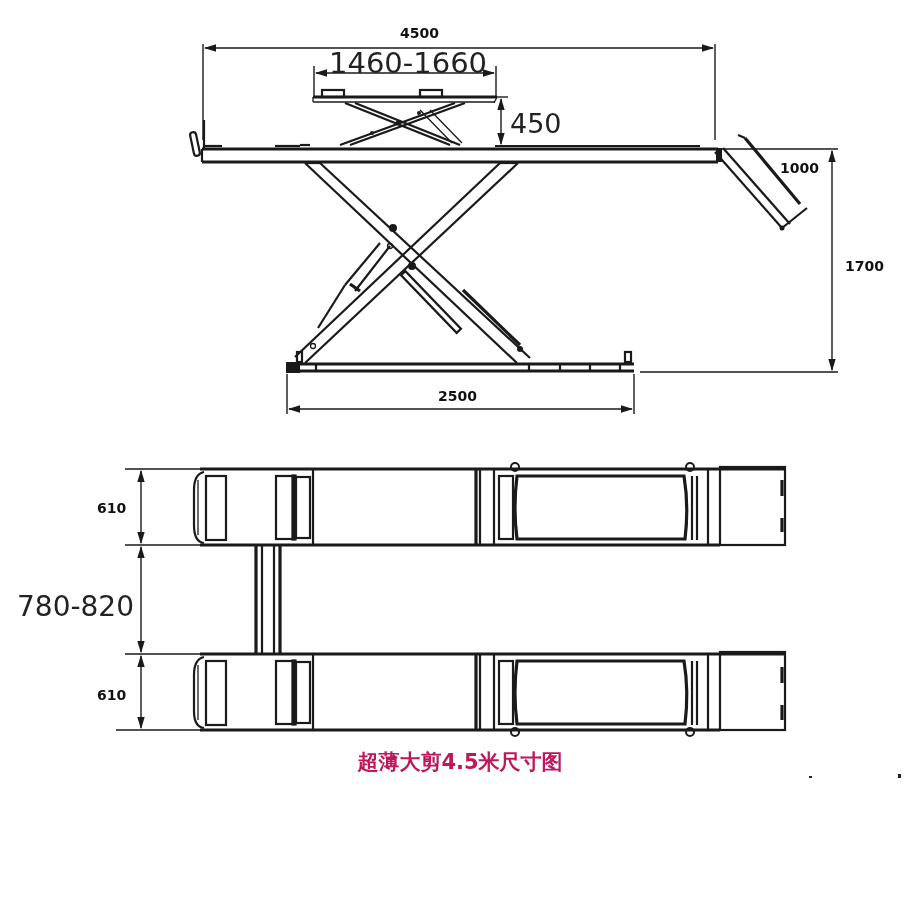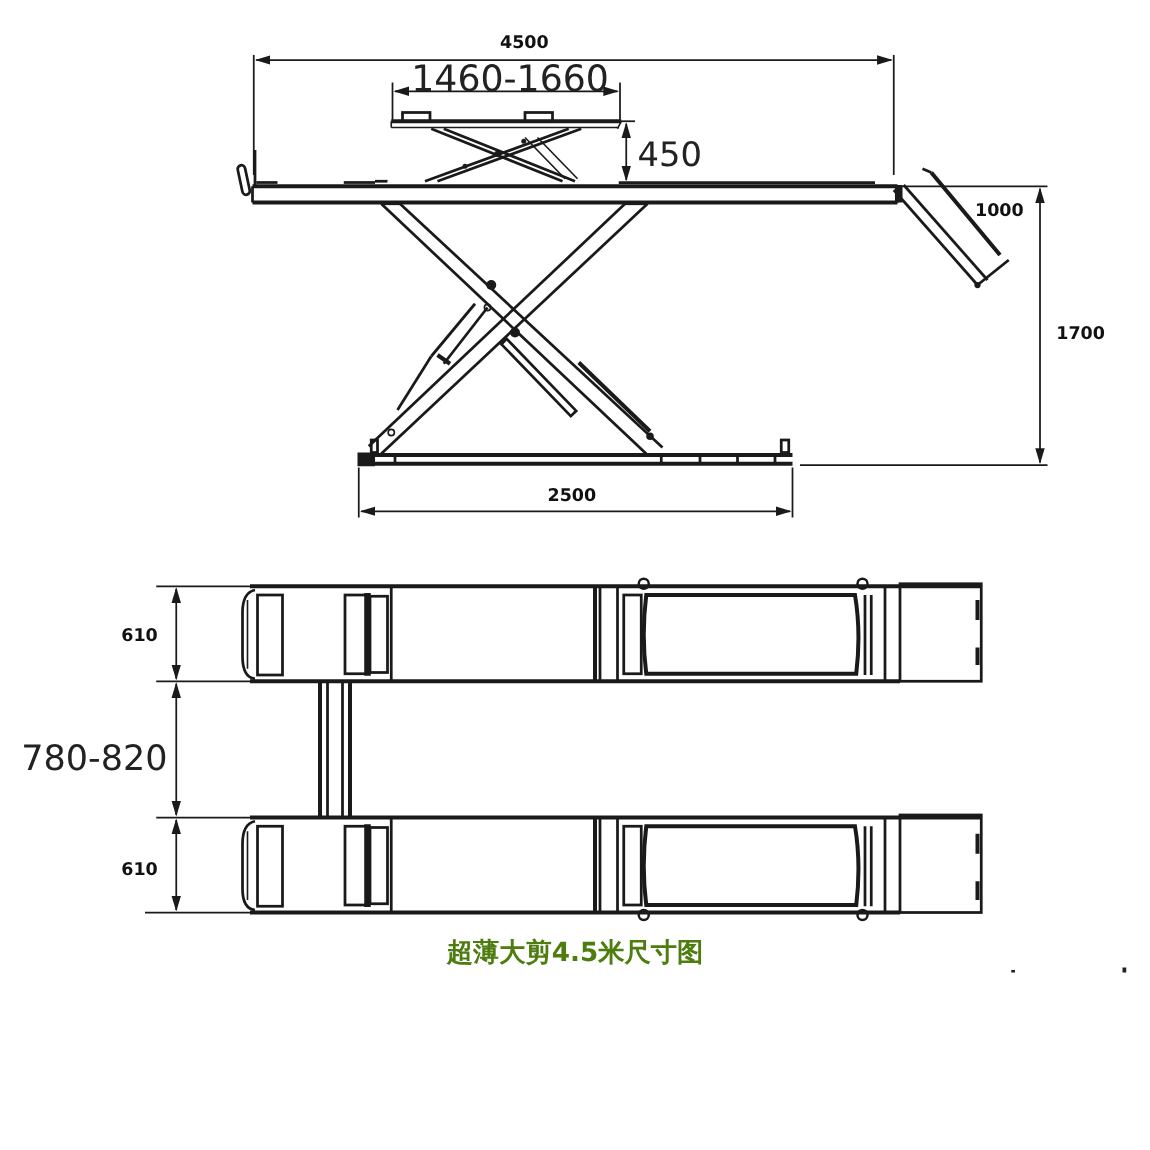--- a/index.html
+++ b/index.html
@@ -7,21 +7,21 @@
          font-family:"Liberation Sans", "DejaVu Sans", sans-serif; }
   svg { position:absolute; left:0; top:0; }
   .ln { stroke:#1a1a1a; fill:none; }
   .thick { stroke-width:3.2; }
   .med { stroke-width:2.2; }
   .thin { stroke-width:1.3; }
   .dim { stroke:#1a1a1a; stroke-width:1.4; fill:none; }
   .lbl-bold { font-family:"DejaVu Sans", sans-serif; font-weight:bold; fill:#111; }
   .lbl-big { font-family:"DejaVu Sans", sans-serif; fill:#222; }
   .caption { position:absolute; left:0; width:920px; top:748px; text-align:center;
-             font-family:"DejaVu Sans", sans-serif; font-weight:bold; font-size:21px; color:#4d7c0f; }
+             font-family:"DejaVu Sans", sans-serif; font-weight:bold; font-size:21px; color:#be185d; }
 </style>
 </head>
 <body>
 
 <svg width="920" height="920" viewBox="0 0 920 920">
   <defs>
     <marker id="arr" viewBox="0 0 10 10" refX="9" refY="5" markerWidth="9" markerHeight="9" orient="auto-start-reverse">
       <path d="M0,2 L10,5 L0,8 z" fill="#1a1a1a"></path>
     </marker>
   </defs>

